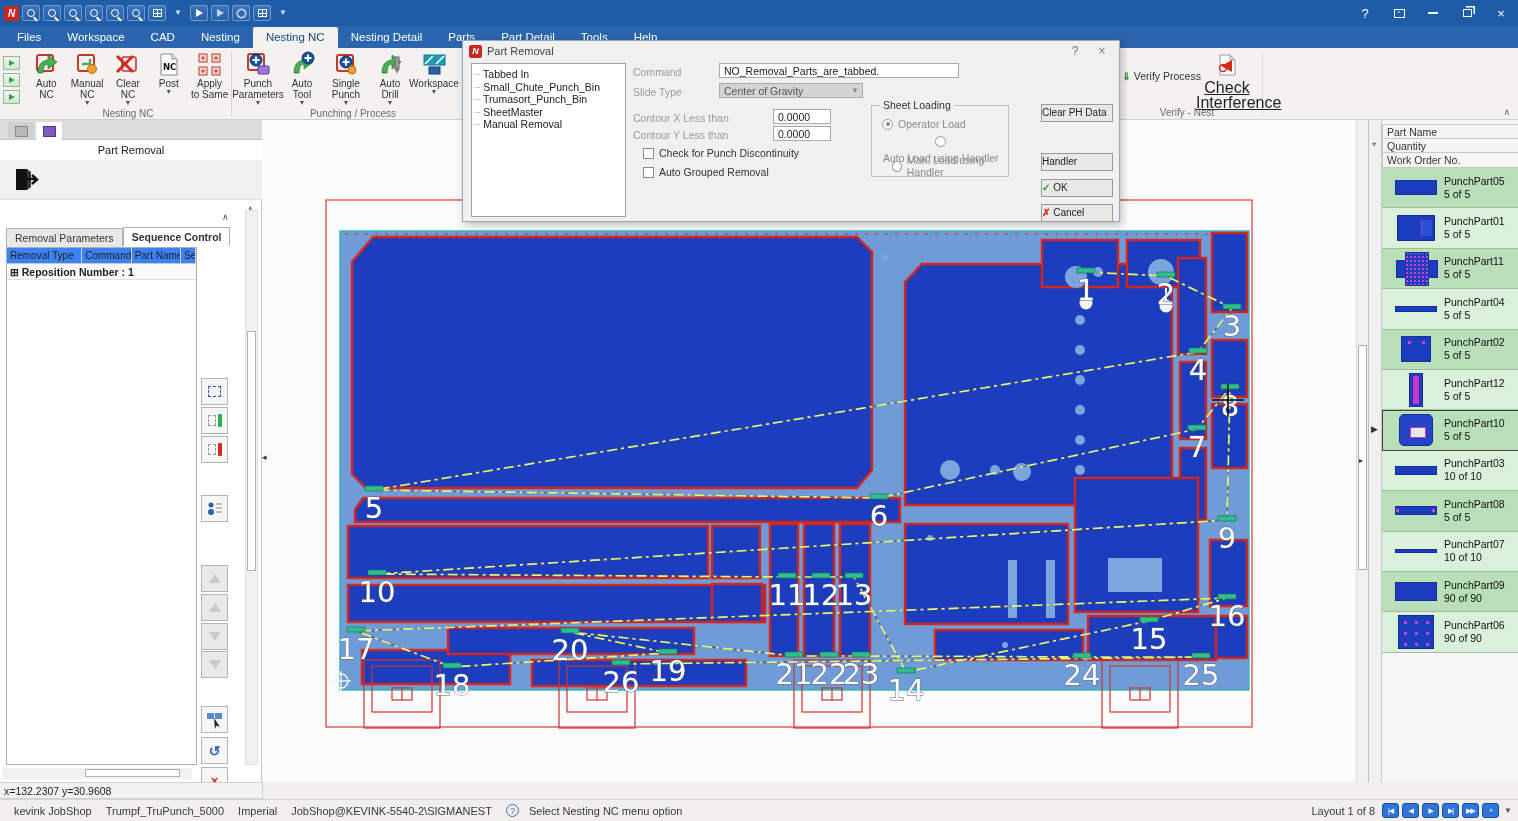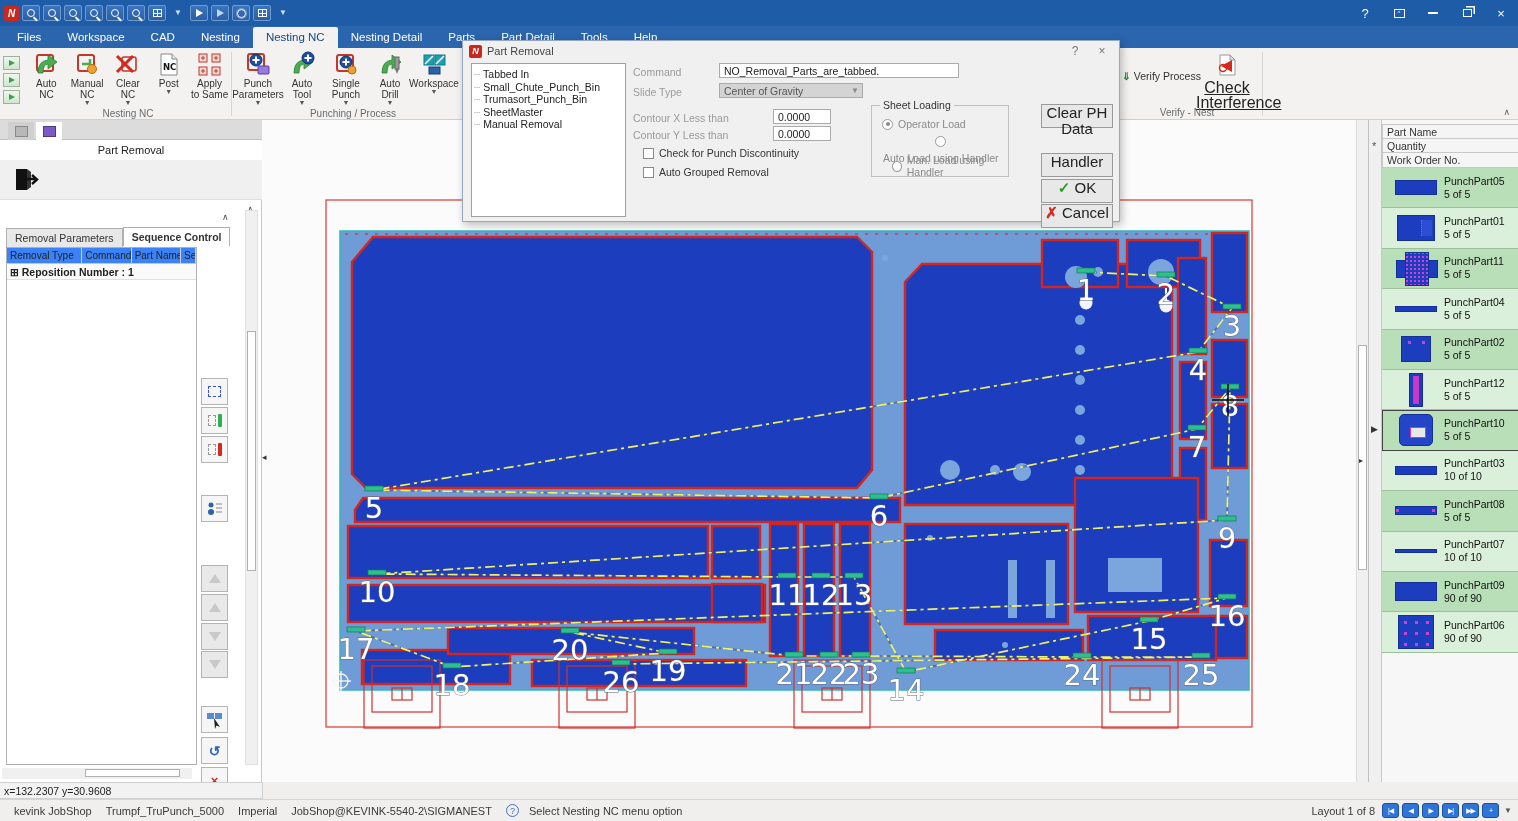--- a/index.html
+++ b/index.html
@@ -150,21 +150,21 @@
   .dbox { position:absolute; background:#fff; border:1px solid #ababab; font-size:10.5px; padding:1px 4px; height:15px; line-height:12px; color:#222; font-family:"Liberation Sans",sans-serif; }
   .ddrop { position:absolute; background:#d4d4d4; border:1px solid #ababab; font-size:10.5px; padding:1px 4px; height:15px; color:#555; }
   .ddrop .c { position:absolute; right:3px; top:2px; font-size:8px; color:#888; }
   .dcheck { position:absolute; display:flex; align-items:center; gap:5px; color:#333; font-size:10.5px; }
   .dcheck .box { width:11px; height:11px; background:#fff; border:1px solid #8a8a8a; }
   #dlg-group { position:absolute; left:408px; top:64px; width:138px; height:72px; border:1px solid #c0c0c0; }
   #dlg-group legend,#dlg-group .leg { position:absolute; top:-7px; left:8px; background:#f0f0f0; padding:0 3px; color:#333; font-size:10.5px; }
   .dradio { position:absolute; display:flex; align-items:center; gap:5px; color:#8a8a8a; font-size:10.5px; }
   .dradio .rb { width:11px; height:11px; border-radius:50%; background:#fff; border:1px solid #9a9a9a; position:relative; }
   .dradio.sel .rb::after { content:""; position:absolute; left:2.5px; top:2.5px; width:4px; height:4px; border-radius:50%; background:#8a8a8a; }
-  .dbtn { position:absolute; left:578px; width:72px; height:24px; background:#e8e8e8; border:1px solid #9a9a9a; text-align:center; line-height:16px; font-size:15px; color:#222; }
+  .dbtn { position:absolute; left:578px; width:72px; height:18px; background:#e8e8e8; border:1px solid #9a9a9a; line-height:16px; font-size:10px; color:#222; }
   .dbtn .ok { color:#2a9a2a; font-weight:bold; } .dbtn .cx { color:#d42a1e; font-weight:bold; }
 
   
   #coordbar { left:0; top:782px; width:263px; height:17px; background:#f2f2f2; border:1px solid #d0d0d0; border-left:none; padding:2px 4px; font-size:10.5px; color:#222; }
   #below-strip { left:263px; top:782px; width:1255px; height:17px; background:#f0efee; }
   #statusbar { left:0; top:799px; width:1518px; height:22px; background:#f0efee; border-top:1px solid #d5d5d5; display:flex; align-items:center; color:#3a3a3a; }
   .sitem { padding:0 14px 0 0; white-space:nowrap; }
   #status-help { width:13px; height:13px; border-radius:50%; border:1.5px solid #3f74c8; color:#3f74c8; font-size:9px; display:flex; align-items:center; justify-content:center; margin-right:10px; }
   #layout-nav { position:absolute; right:6px; display:flex; align-items:center; gap:3px; }
   #layout-label { color:#3a3a3a; margin-right:4px; }

